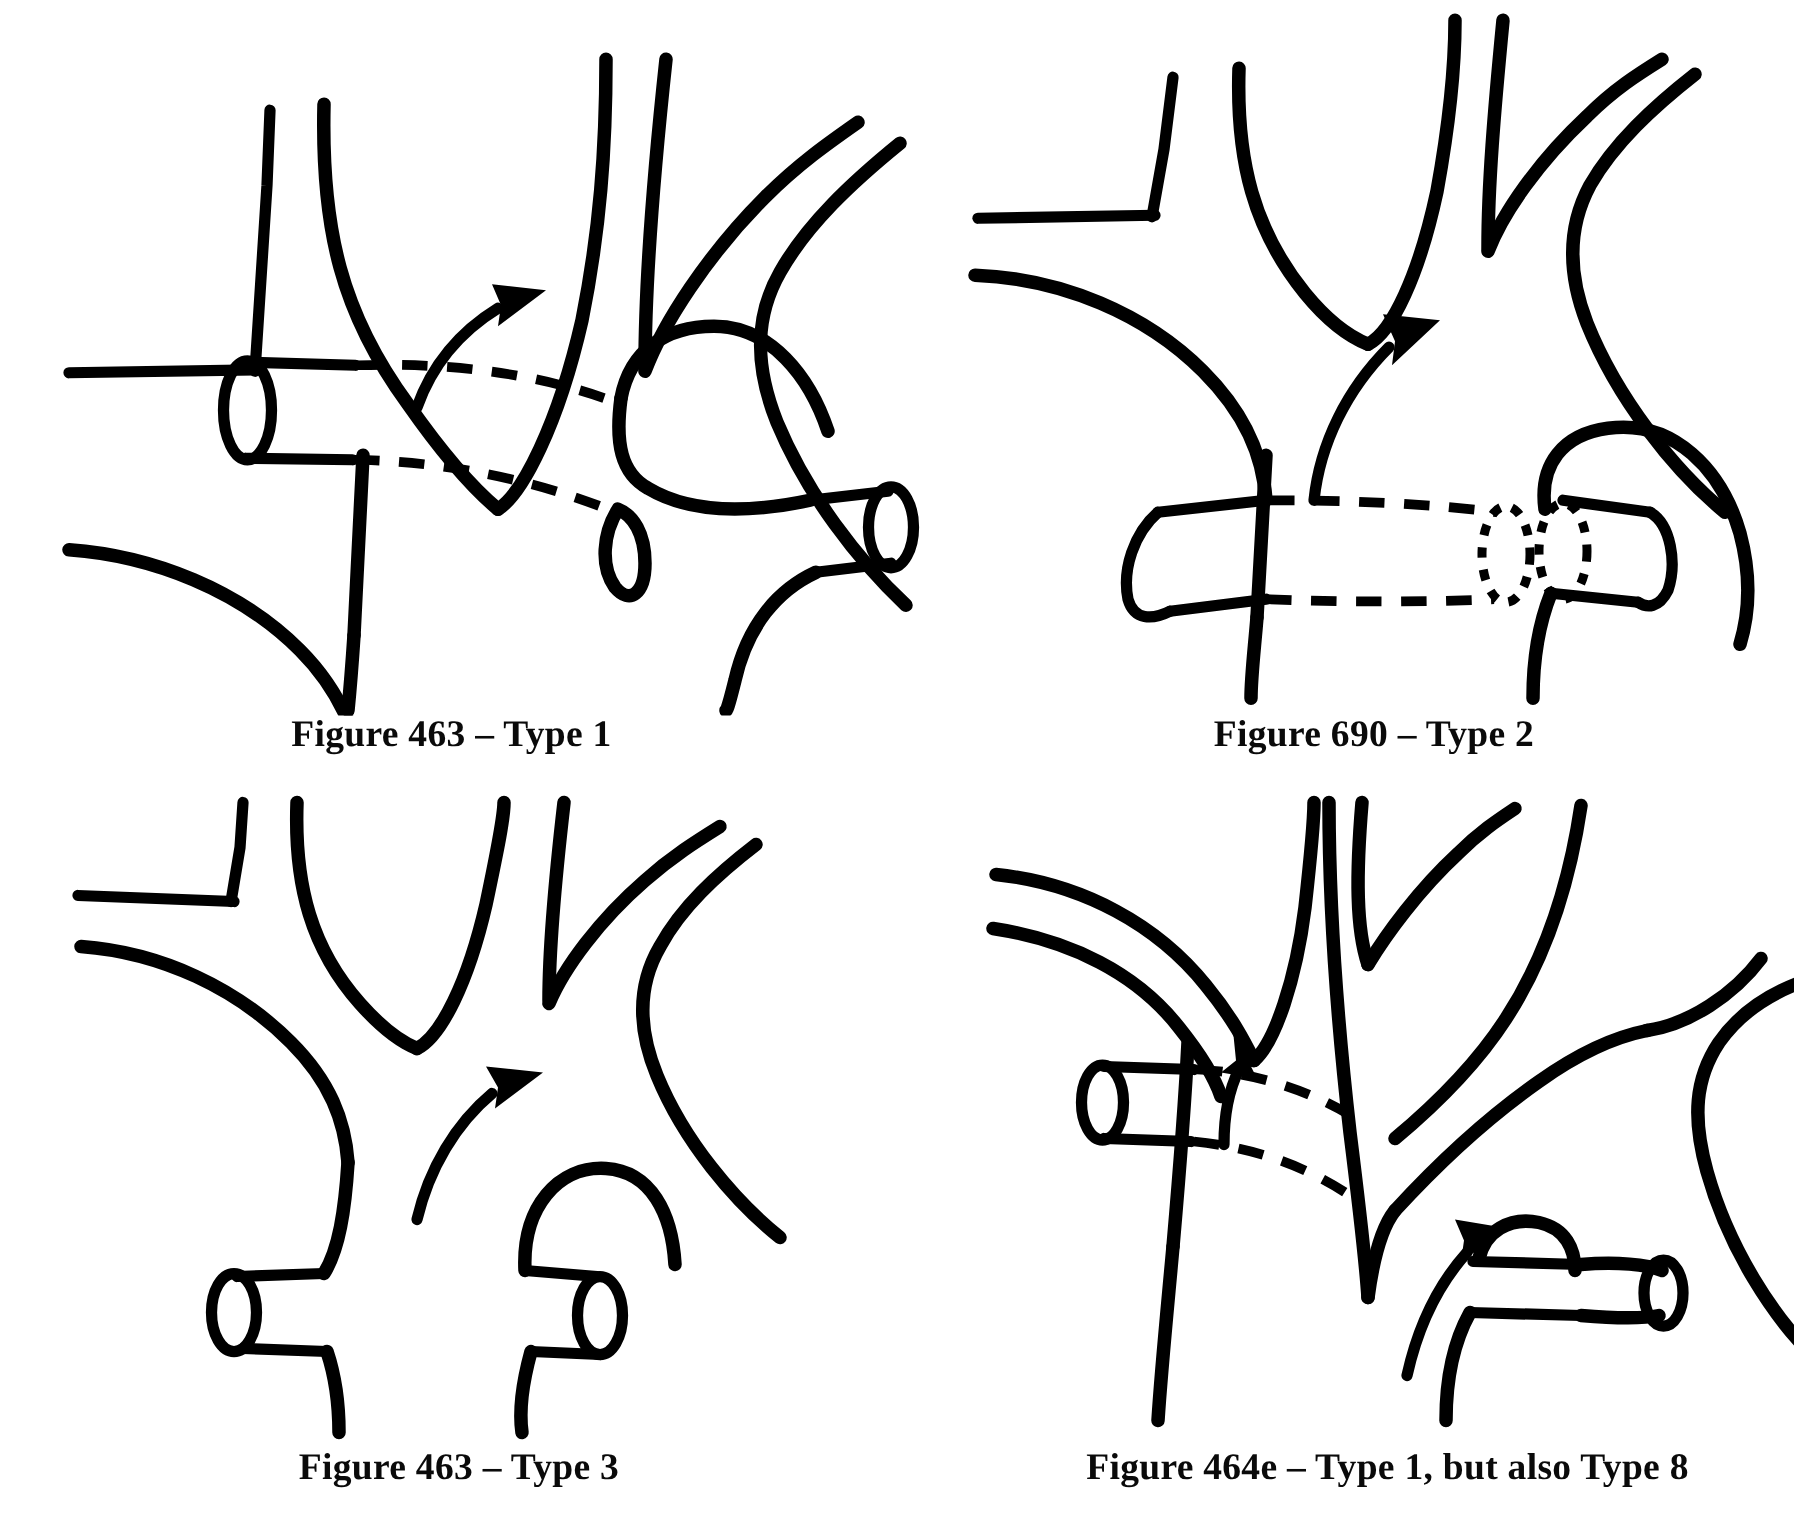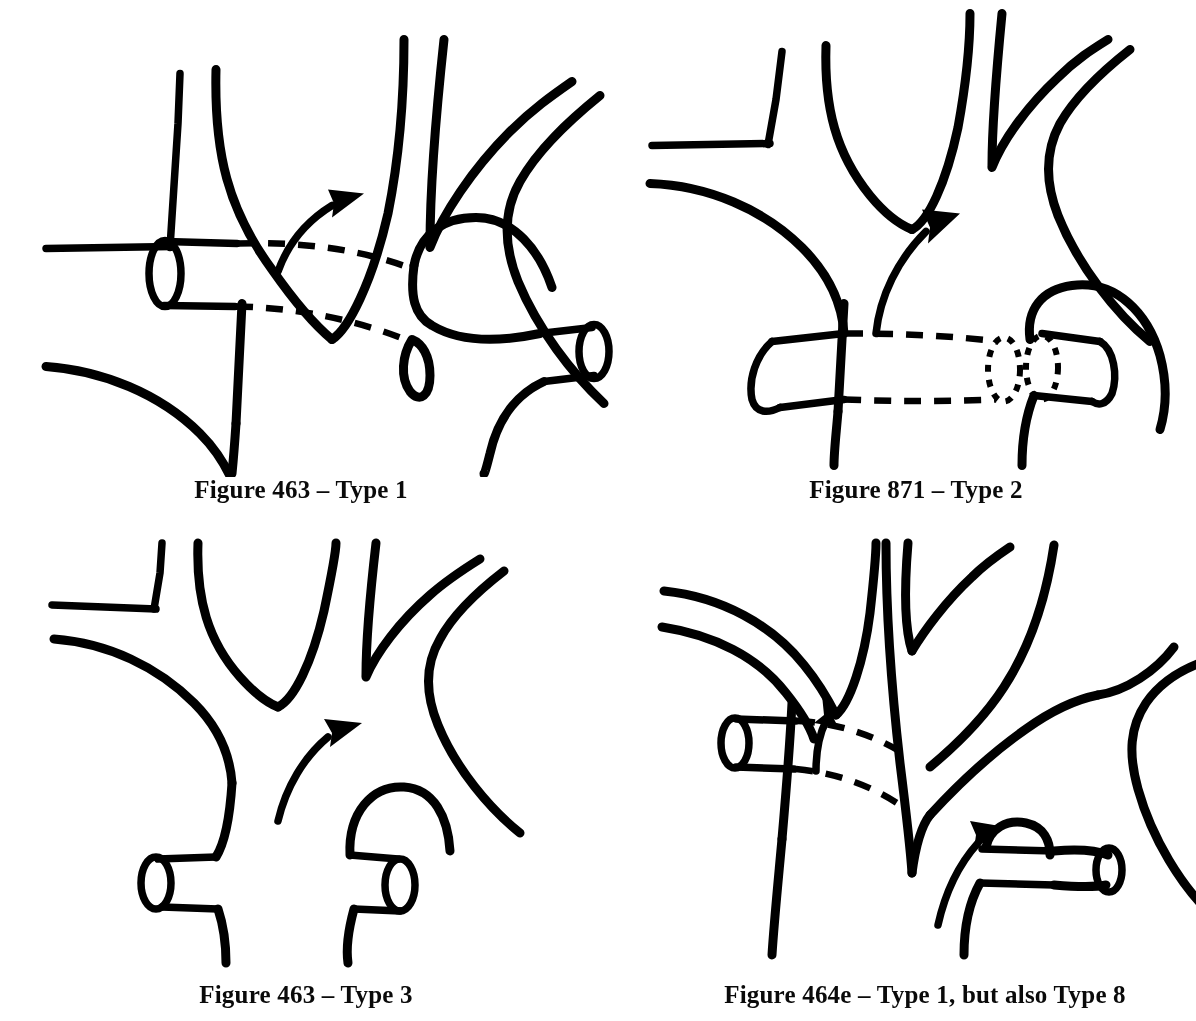--- a/index.html
+++ b/index.html
@@ -54,21 +54,21 @@
     display: flex;
     justify-content: center;
   }
   
   .panel.p1 .cap-wrap { padding-right: 60px; }
   .panel.p2 .cap-wrap { padding-right: 26px; }
   .panel.p3 .cap-wrap { padding-right: 50px; }
   .panel.p4 .cap-wrap { padding-right: 8px; }
 
   .panel.p1 .caption, .panel.p2 .caption { margin-bottom: 22px; }
-  .panel.p3 .caption, .panel.p4 .caption { margin-bottom: 14px; }
+  .panel.p3 .caption, .panel.p4 .caption { margin-bottom: 30px; }
 
   .ink {
     fill: none;
     stroke: #000000;
     stroke-linecap: round;
     stroke-linejoin: round;
   }
   .w-main  { stroke-width: 9; }
   .w-thin  { stroke-width: 7.5; }
   .dash    { stroke-width: 6.5; stroke-dasharray: 17 13; stroke-linecap: butt; }
@@ -161,21 +161,21 @@
           <path class="w-thin" d="M404,392 L462,398"></path>
           <path class="w-thin" d="M470,338 C484,346 488,372 482,390 C476,402 468,402 462,398"></path>
           <path class="w-main" d="M404,392 C396,412 392,436 392,462"></path>
 
           <path class="w-thin" d="M246,330 C250,292 268,256 296,228"></path>
           <path class="solidfill" d="M292,206 L330,210 L298,240 L300,224 Z"></path>
         </g>
       </svg>
     </div>
     <div class="cap-wrap">
-      <div class="caption">Figure 871 – Type 2</div>
+      <div class="caption">Figure 690 – Type 2</div>
     </div>
   </div>
 
   <div class="panel p3">
     <div class="panel-art">
       <svg viewBox="0 0 598 420" preserveAspectRatio="xMidYMid meet">
         <g class="ink">
           <path class="w-thin" d="M20,62 L124,66"></path>
           <path class="w-thin" d="M122,66 L128,30 L130,0"></path>
           <path class="w-main" d="M22,96 C76,100 126,124 162,160 C188,186 198,212 200,240"></path>

